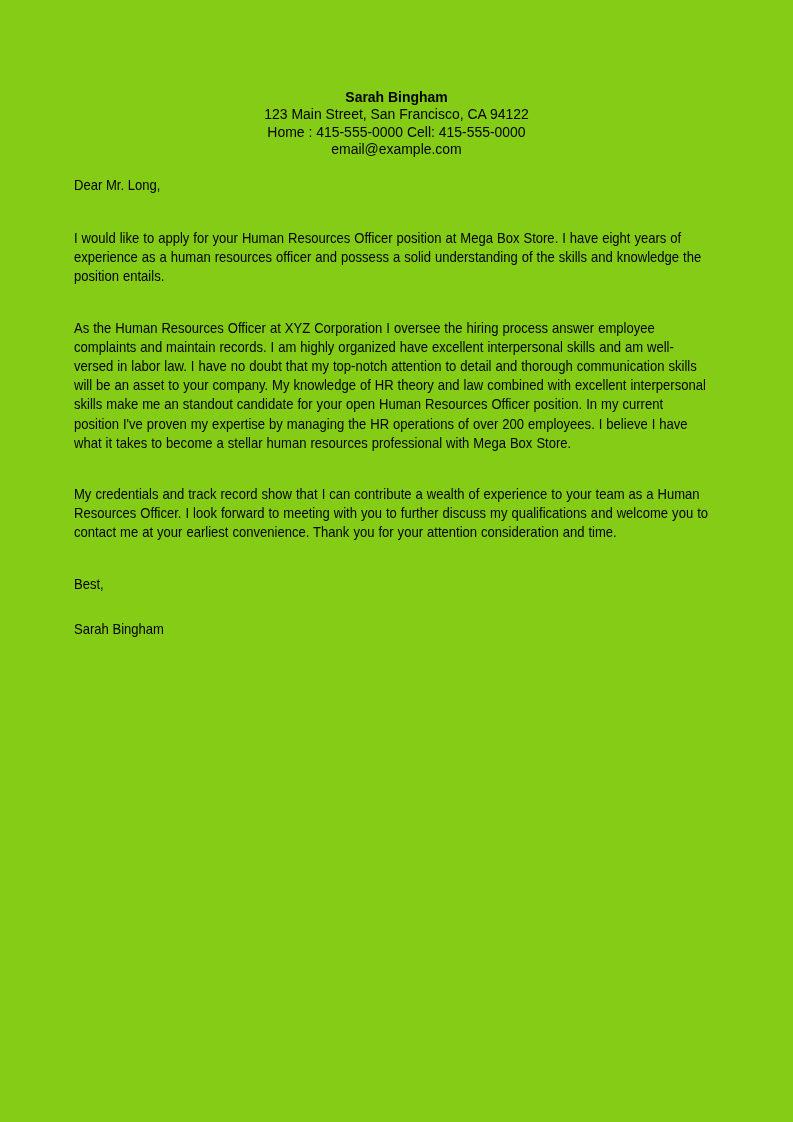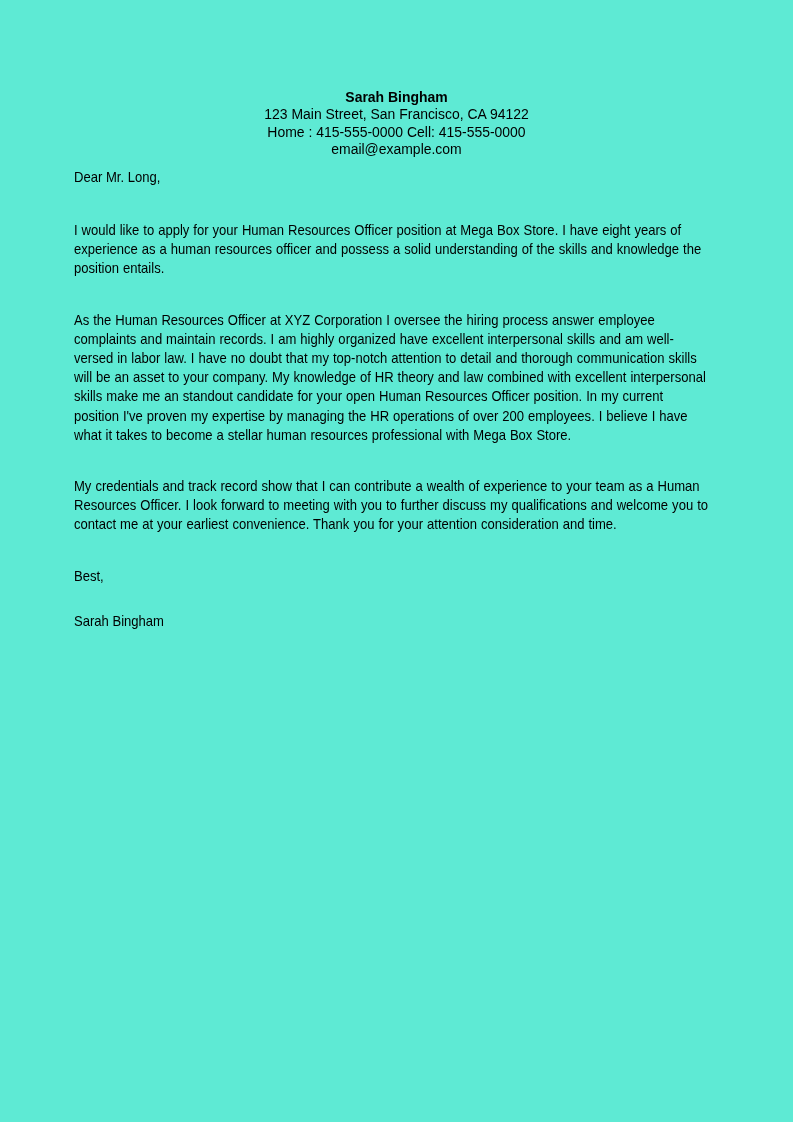--- a/index.html
+++ b/index.html
@@ -14,21 +14,21 @@
     position: relative;
     overflow: hidden;
     font-family: "Liberation Sans", sans-serif;
     color: #000000;
     -webkit-font-smoothing: antialiased;
   }
 
   .page {
     position: absolute;
     inset: 0;
-    background: #5eead4;
+    background: #84cc16;
   }
 
   
   .letter-header {
     position: absolute;
     top: 88px;
     left: 0;
     width: 793px;
     text-align: center;
   }
@@ -47,21 +47,21 @@
     line-height: 17.5px;
     font-stretch: condensed;
     transform: scaleX(0.90);
     transform-origin: center center;
     white-space: pre;
   }
 
   
   .letter-body {
     position: absolute;
-    top: 168px;
+    top: 176px;
     left: 74px;
     width: 636px;
   }
 
   .salutation {
     font-size: 14.5px;
     line-height: 19px;
     font-stretch: condensed;
     transform: scaleX(0.90);
     transform-origin: left center;

